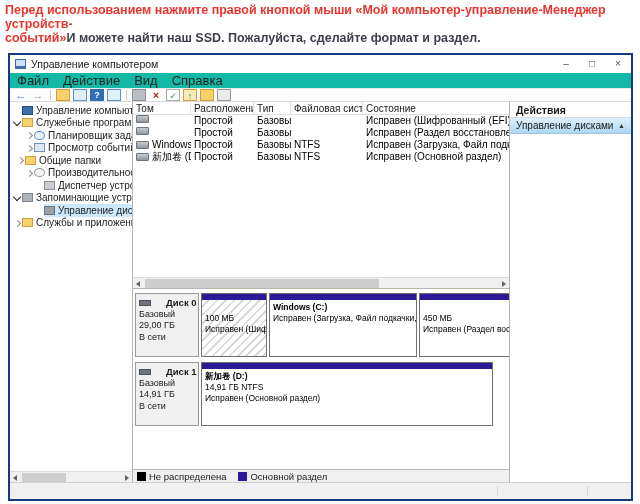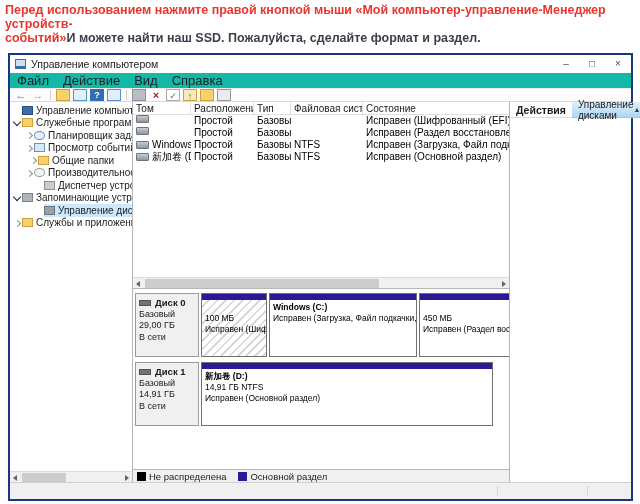--- a/index.html
+++ b/index.html
@@ -78,38 +78,38 @@
   .lrow .hc{border-right:none;line-height:12px}
   .vcell{display:flex;align-items:center;overflow:hidden}
   .vicon{width:13px;height:8px;background:linear-gradient(#c7ccd1,#8f969e);border:1px solid #6d747c;
          border-radius:1px;margin-right:3px;flex:none}
   .lfill{flex:1}
 
   .graphic{flex:1;background:#fff;padding:4px 2px 0 2px;overflow:hidden;min-height:0}
   .disk{display:flex;height:64px;margin-bottom:5px}
   .dlabel{width:64px;flex:none;border:1px solid #9a9a9a;background:#f0f0f0;font-size:9px;
           line-height:11.5px;padding:3px 3px;color:#1b1b1b;overflow:hidden;white-space:nowrap}
-  .dname{font-weight:bold;font-size:9.5px;display:flex;align-items:center;gap:4px}
+  .dname{font-weight:bold;font-size:9.5px;display:flex;align-items:center;gap:15px}
   .dicon{width:12px;height:6px;background:#6d747c;border:1px solid #4c535a;flex:none}
   .parts{display:flex;gap:2px;margin-left:2px;min-width:0}
   .part{border:1px solid #707070;background:#fff;display:flex;flex-direction:column;overflow:hidden;flex:none}
   .pstrip{height:6px;background:#2b1a96;flex:none}
   .pbody{flex:1;padding:2px 3px 0 3px;font-size:8.5px;line-height:10.5px;overflow:hidden;white-space:nowrap}
   .part.efi .pbody{background:repeating-linear-gradient(135deg,#ffffff 0px,#ffffff 4px,#d9d9d9 4px,#d9d9d9 6px)}
   .pname{font-weight:bold;height:11px}
 
   .legendbar{height:13px;background:#f0f0f0;border-top:1px solid #b5b5b5;display:flex;align-items:center;
              font-size:9.5px;color:#1b1b1b;padding-left:4px;flex:none}
   .lsq{width:9px;height:9px;margin-right:3px;flex:none}
   .lsq.black{background:#000}
   .lsq.navy{background:#2b1a96}
   .lgap{width:12px;flex:none}
 
   
-  .actions{width:121px;flex:none;background:#fff;font-size:10px;color:#1b1b1b;display:flex;flex-direction:row}
+  .actions{width:121px;flex:none;background:#fff;font-size:10px;color:#1b1b1b;display:flex;flex-direction:column}
   .ahead{height:16px;font-weight:bold;font-size:10.5px;padding:2px 6px 0;border-bottom:1px solid #dcdcdc}
   .agroup{height:16px;background:linear-gradient(#dff0fc,#aed7f3);border-bottom:1px solid #9ec6e6;
           display:flex;align-items:center;padding:0 6px}
   .aarrow{margin-left:auto;font-size:7px;color:#333}
   .amore{display:flex;align-items:center;padding:5px 6px 0 18px}
 
   
   .statusbar{height:17px;background:#f0f0f0;border-top:1px solid #d0d0d0;position:relative;flex:none}
   .ssep{position:absolute;top:3px;bottom:3px;width:1px;background:#d6d6d6}
 </style>
@@ -182,21 +182,21 @@
           <span>Планировщик заданий</span>
             </span>
         </div>
         <div class="trow" style="padding-left:14px">
           <span class="chev collapsed"></span>
           <span class="sel-wrap">
               <span class="ticon i-event"></span>
           <span>Просмотр событий</span>
             </span>
         </div>
-        <div class="trow" style="padding-left:18px">
+        <div class="trow" style="padding-left:5px">
           <span class="chev collapsed"></span>
           <span class="sel-wrap">
               <span class="ticon i-folder"></span>
           <span>Общие папки</span>
             </span>
         </div>
         <div class="trow" style="padding-left:14px">
           <span class="chev collapsed"></span>
           <span class="sel-wrap">
               <span class="ticon i-perf"></span>

